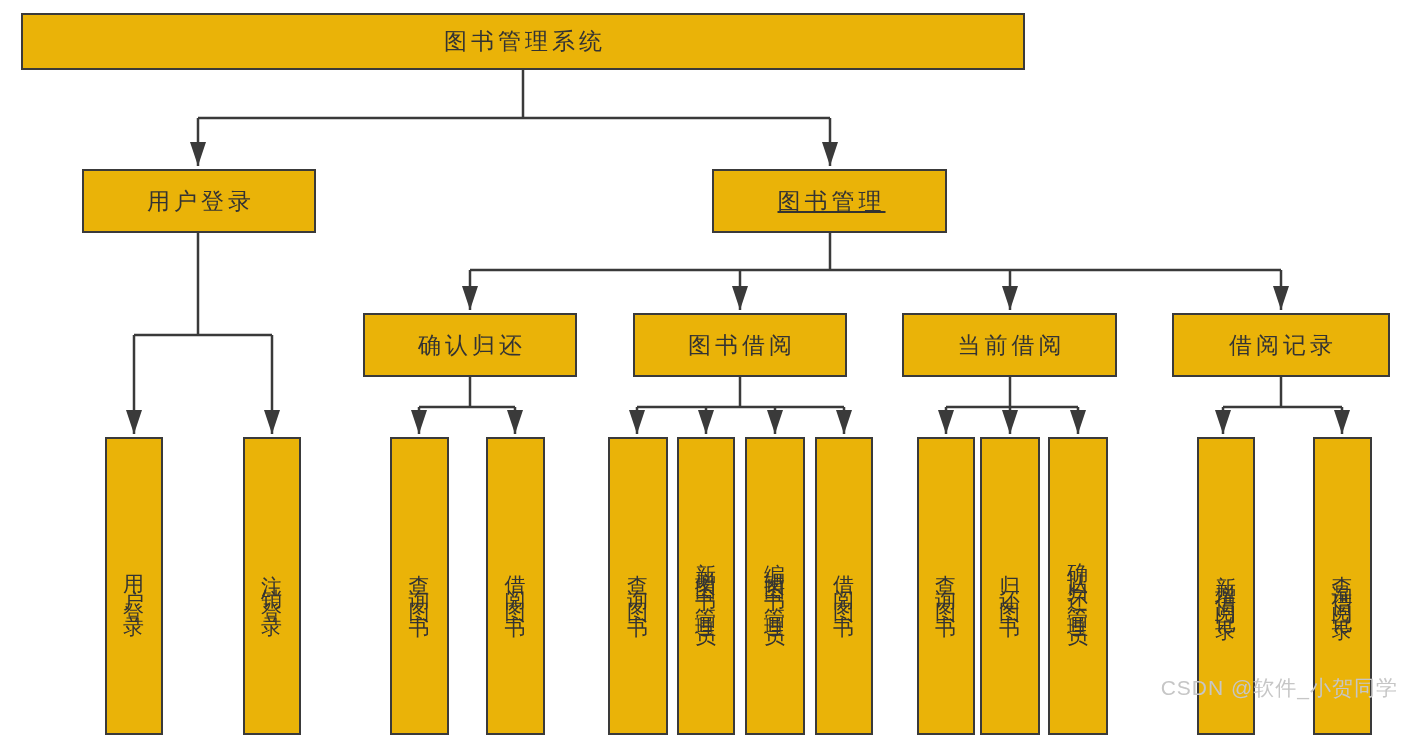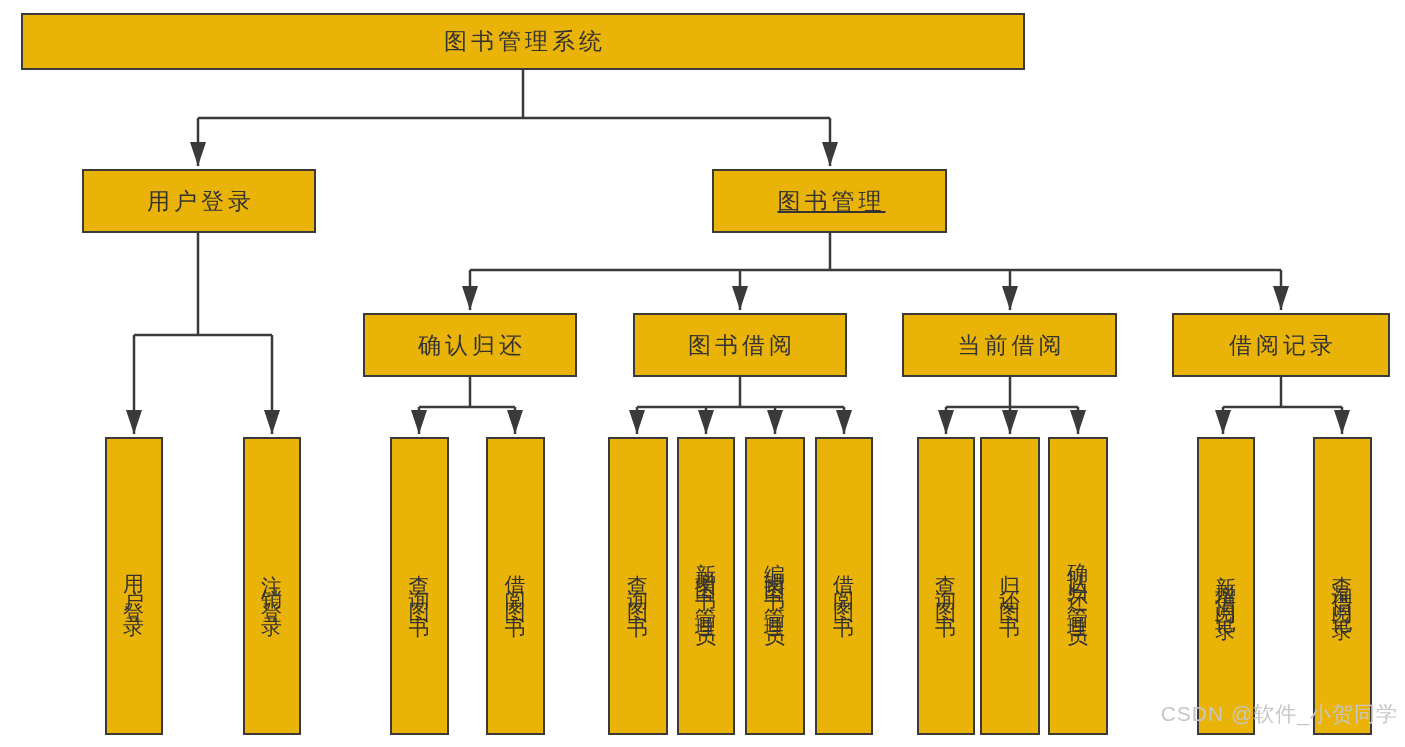--- a/index.html
+++ b/index.html
@@ -49,21 +49,21 @@
     font-size: 21px;
     letter-spacing: 14px;
     color: #333333;
     line-height: 1;
   }
   .node.v6 .lbl { letter-spacing: 9px; }
   .node.v9 .lbl { letter-spacing: 9px; }
   .watermark {
     position: absolute;
     right: 7px;
-    top: 700px;
+    top: 674px;
     z-index: 3;
     font-size: 21px;
     color: #c6c6c6;
     letter-spacing: 1px;
     white-space: nowrap;
   }
 </style>
 </head>
 <body>
 

